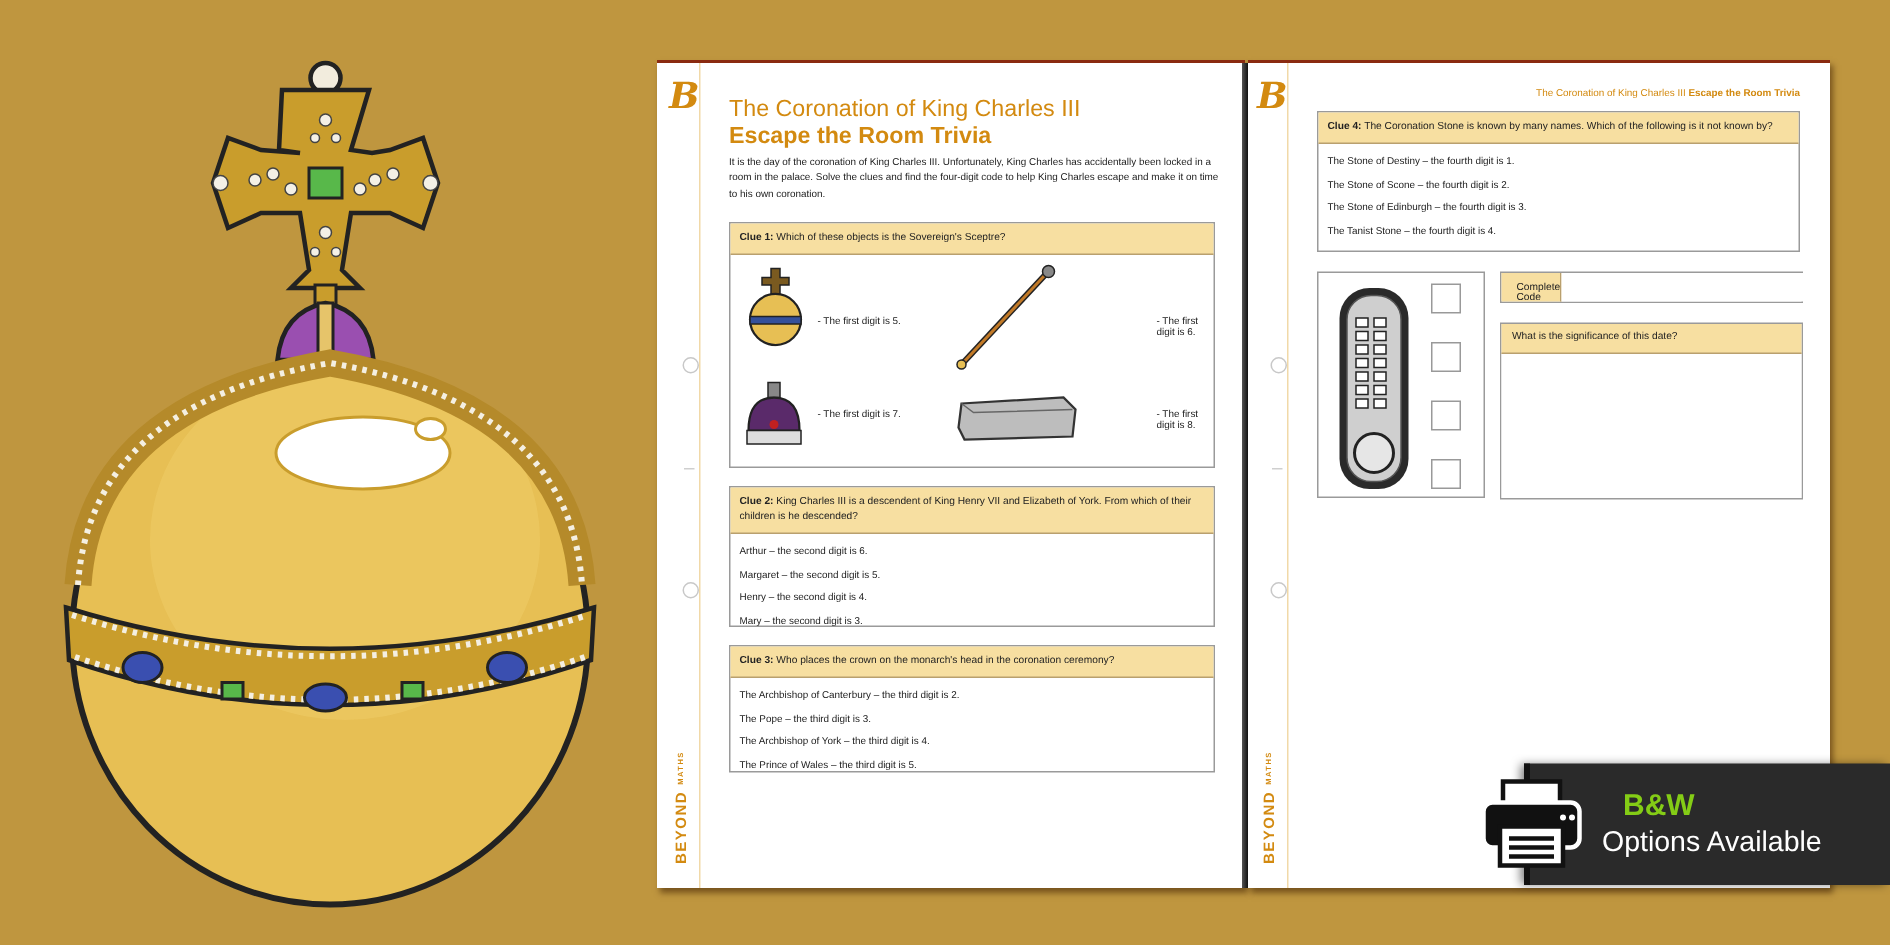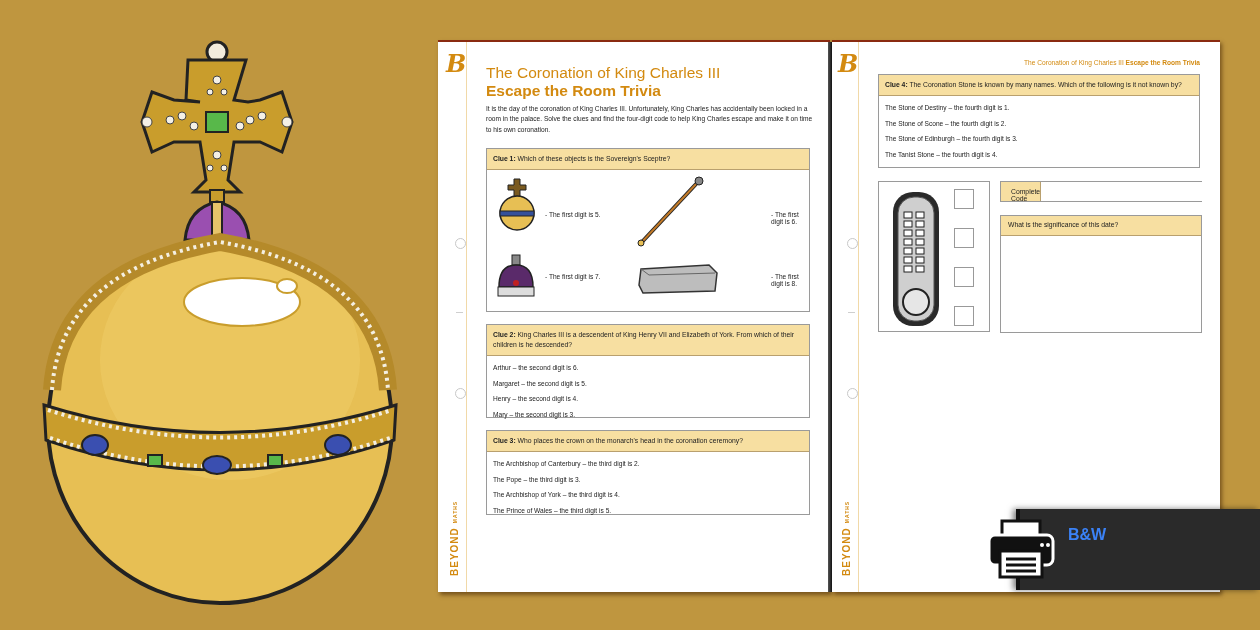--- a/index.html
+++ b/index.html
@@ -86,21 +86,21 @@
   .sig-head { background: #f7dfa1; border-bottom: 1px solid #b9a06e; font-size: 6.8px; color: #222; padding: 5px 7px; height: 20px; }
   .sig-area { width: 100%; height: 96px; border: none; outline: none; resize: none; }
 
   
   .bw {
     position: absolute; left: 1016px; top: 509px; width: 244px; height: 81px;
     background: #2a2a2a; border-left: 4px solid #111;
     box-shadow: -3px 0 6px rgba(0,0,0,0.5);
   }
   .bw-print { position: absolute; left: -34px; top: 10px; width: 70px; height: 62px; }
-  .bw-t1 { position: absolute; left: 48px; top: 17px; color: #3b82f6; font-weight: bold; font-size: 16px; }
+  .bw-t1 { position: absolute; left: 62px; top: 17px; color: #84cc16; font-weight: bold; font-size: 20px; }
   .bw-t2 { position: absolute; left: 48px; top: 42px; color: #fff; font-size: 19px; }
 </style>
 </head>
 <body>
 
 <div class="orb-wrap">
   <svg viewBox="0 0 400 580">
 
     <g stroke="#222" stroke-width="3">
       <circle cx="197" cy="22" r="10" fill="#f2ecdd"></circle>
@@ -280,13 +280,14 @@
     <rect x="16" y="2" width="38" height="16" fill="#fff" stroke="#111" stroke-width="3"></rect>
     <rect x="3" y="16" width="64" height="30" rx="6" fill="#111" stroke="#fff" stroke-width="3"></rect>
     <circle cx="56" cy="26" r="2" fill="#fff"></circle>
       <circle cx="62" cy="26" r="2" fill="#fff"></circle>
     <rect x="14" y="32" width="42" height="26" fill="#fff" stroke="#111" stroke-width="3"></rect>
     <line x1="20" y1="40" x2="50" y2="40" stroke="#111" stroke-width="3"></line>
     <line x1="20" y1="46" x2="50" y2="46" stroke="#111" stroke-width="3"></line>
     <line x1="20" y1="52" x2="50" y2="52" stroke="#111" stroke-width="3"></line>
   </svg>
   <div class="bw-t1">B&amp;W</div>
+  <div class="bw-t2">Options Available</div>
 </div>
 
 </body></html>

